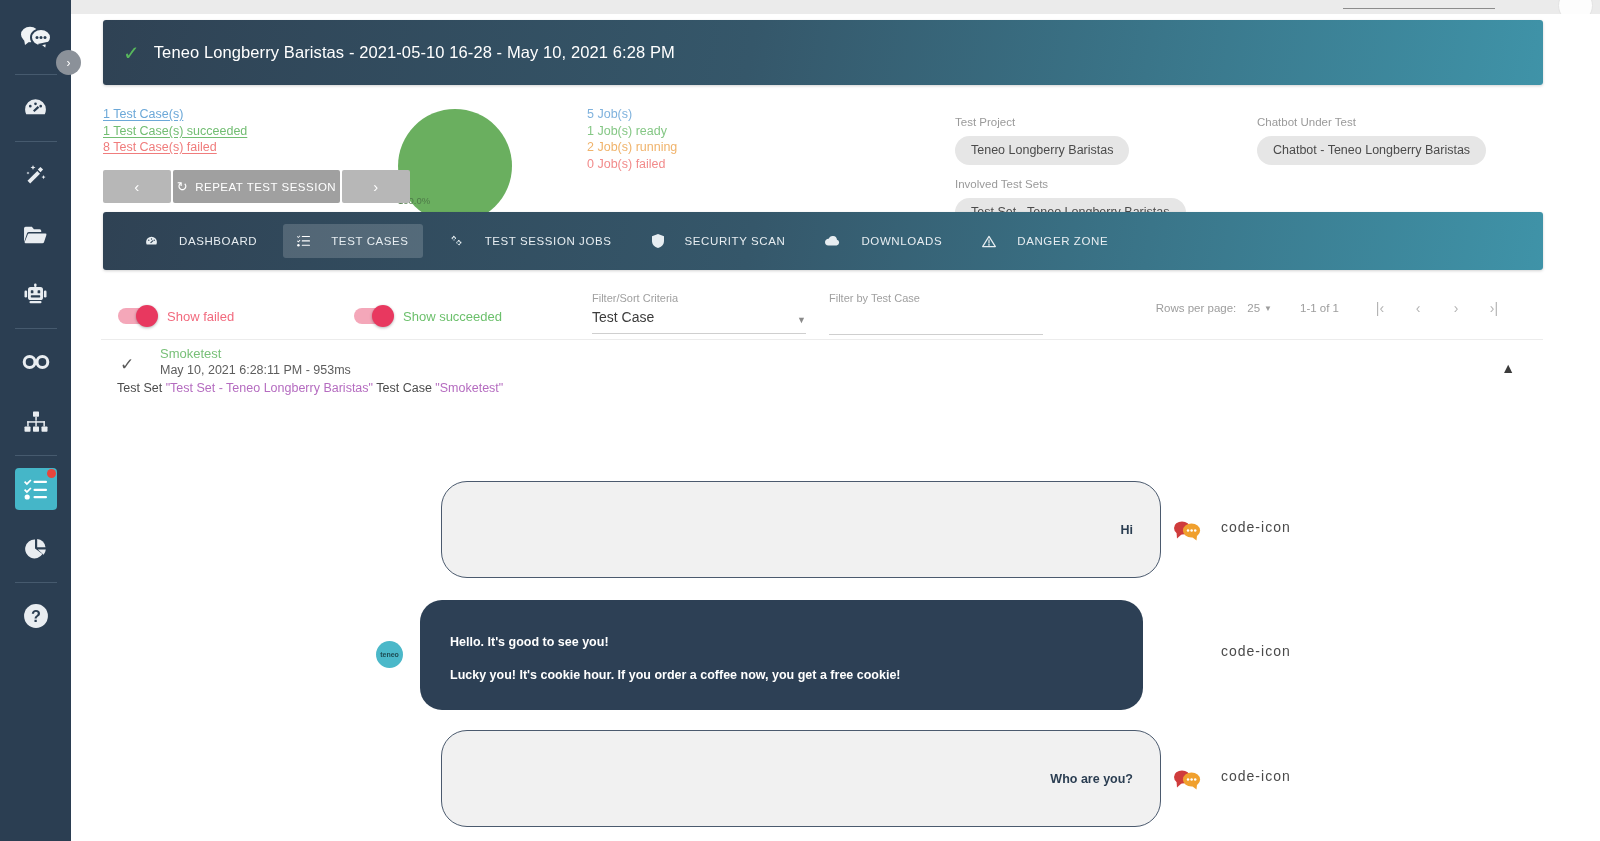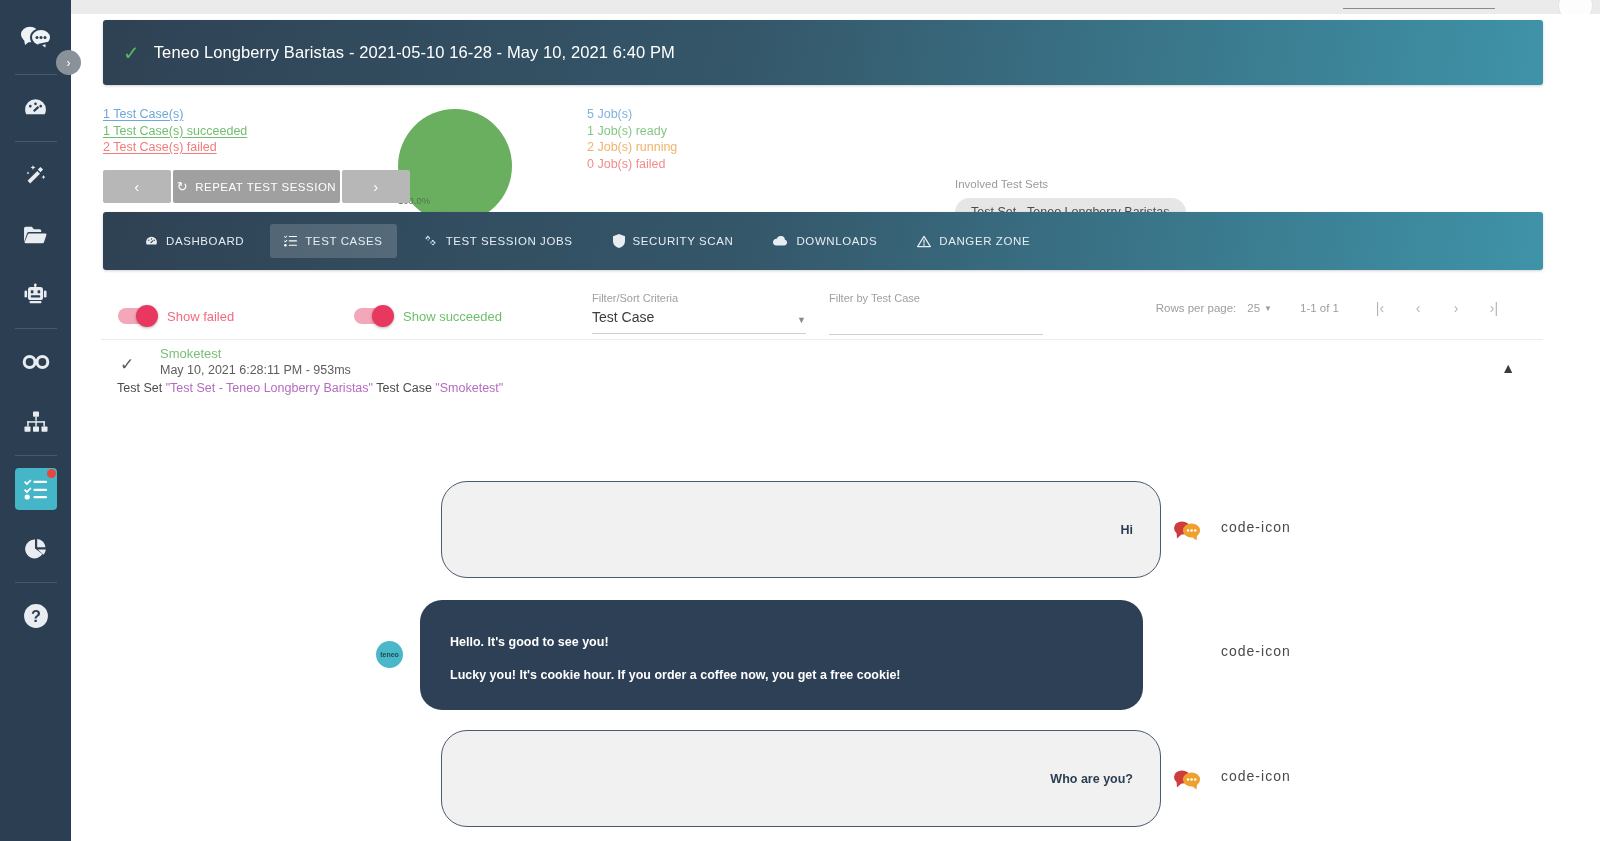--- a/index.html
+++ b/index.html
@@ -139,21 +139,21 @@
   
   .tabbar {
     position: absolute; left: 32px; top: 198px; width: 1440px; height: 58px;
     background: linear-gradient(100deg, #2f4254 0%, #35576a 45%, #3f93a8 100%);
     border-radius: 3px;
     display: flex; align-items: center;
     padding-left: 28px;
     box-shadow: 0 1px 3px rgba(0,0,0,.18);
   }
   .tab {
-    display: flex; align-items: center; gap: 8px;
+    display: flex; align-items: center; gap: 21px;
     color: #e7edf1; font-size: 11.5px; letter-spacing: .6px;
     padding: 11px 14px; border-radius: 3px;
     margin-right: 12px; cursor: pointer; white-space: nowrap;
   }
   .tab.active { background: rgba(255,255,255,.17); }
   .tab .ticon { display: flex; align-items: center; font-size: 12px; }
 
   
   .filters { position: absolute; left: 0; top: 276px; width: 1472px; height: 50px; }
   .toggle-wrap { position: absolute; display: flex; align-items: center; gap: 11px; }
@@ -358,48 +358,56 @@
   <div class="topbar">
     <div class="search-underline"></div>
     <div class="top-avatar"></div>
   </div>
 
   <main class="main">
     <div class="content">
 
       <div class="session-banner">
         <span class="check">✓</span>
-        <span class="title">Teneo Longberry Baristas - 2021-05-10 16-28 - May 10, 2021 6:40 PM</span>
+        <span class="title">Teneo Longberry Baristas - 2021-05-10 16-28 - May 10, 2021 6:28 PM</span>
       </div>
 
       <section class="stats">
         <div class="stats-col-left">
           <a class="stat-link blue" href="#">1 Test Case(s)</a>
           <a class="stat-link green" href="#">1 Test Case(s) succeeded</a>
-          <a class="stat-link red" href="#">2 Test Case(s) failed</a>
+          <a class="stat-link red" href="#">8 Test Case(s) failed</a>
           <div class="ready">
             <span class="chk">✓</span>
             <span>READY</span>
           </div>
         </div>
 
         <div class="donut-wrap">
           <div class="donut">
             <div class="pct">100.0%</div>
           </div>
         </div>
 
         <div class="stats-col-jobs">
           <div class="job-line blue">5 Job(s)</div>
           <div class="job-line green">1 Job(s) ready</div>
           <div class="job-line orange">2 Job(s) running</div>
           <div class="job-line red">0 Job(s) failed</div>
         </div>
 
-
+        <div class="meta-block" style="left:884px; top:20px;">
+          <div class="meta-label">Test Project</div>
+          <span class="chip">Teneo Longberry Baristas</span>
+        </div>
+
+        <div class="meta-block" style="left:1186px; top:20px;">
+          <div class="meta-label">Chatbot Under Test</div>
+          <span class="chip">Chatbot - Teneo Longberry Baristas</span>
+        </div>
 
         <div class="meta-block" style="left:884px; top:82px;">
           <div class="meta-label">Involved Test Sets</div>
           <span class="chip">Test Set - Teneo Longberry Baristas</span>
         </div>
       </section>
 
       <div class="btn-row">
         <button class="btn side">‹</button>
         <button class="btn main-btn">

